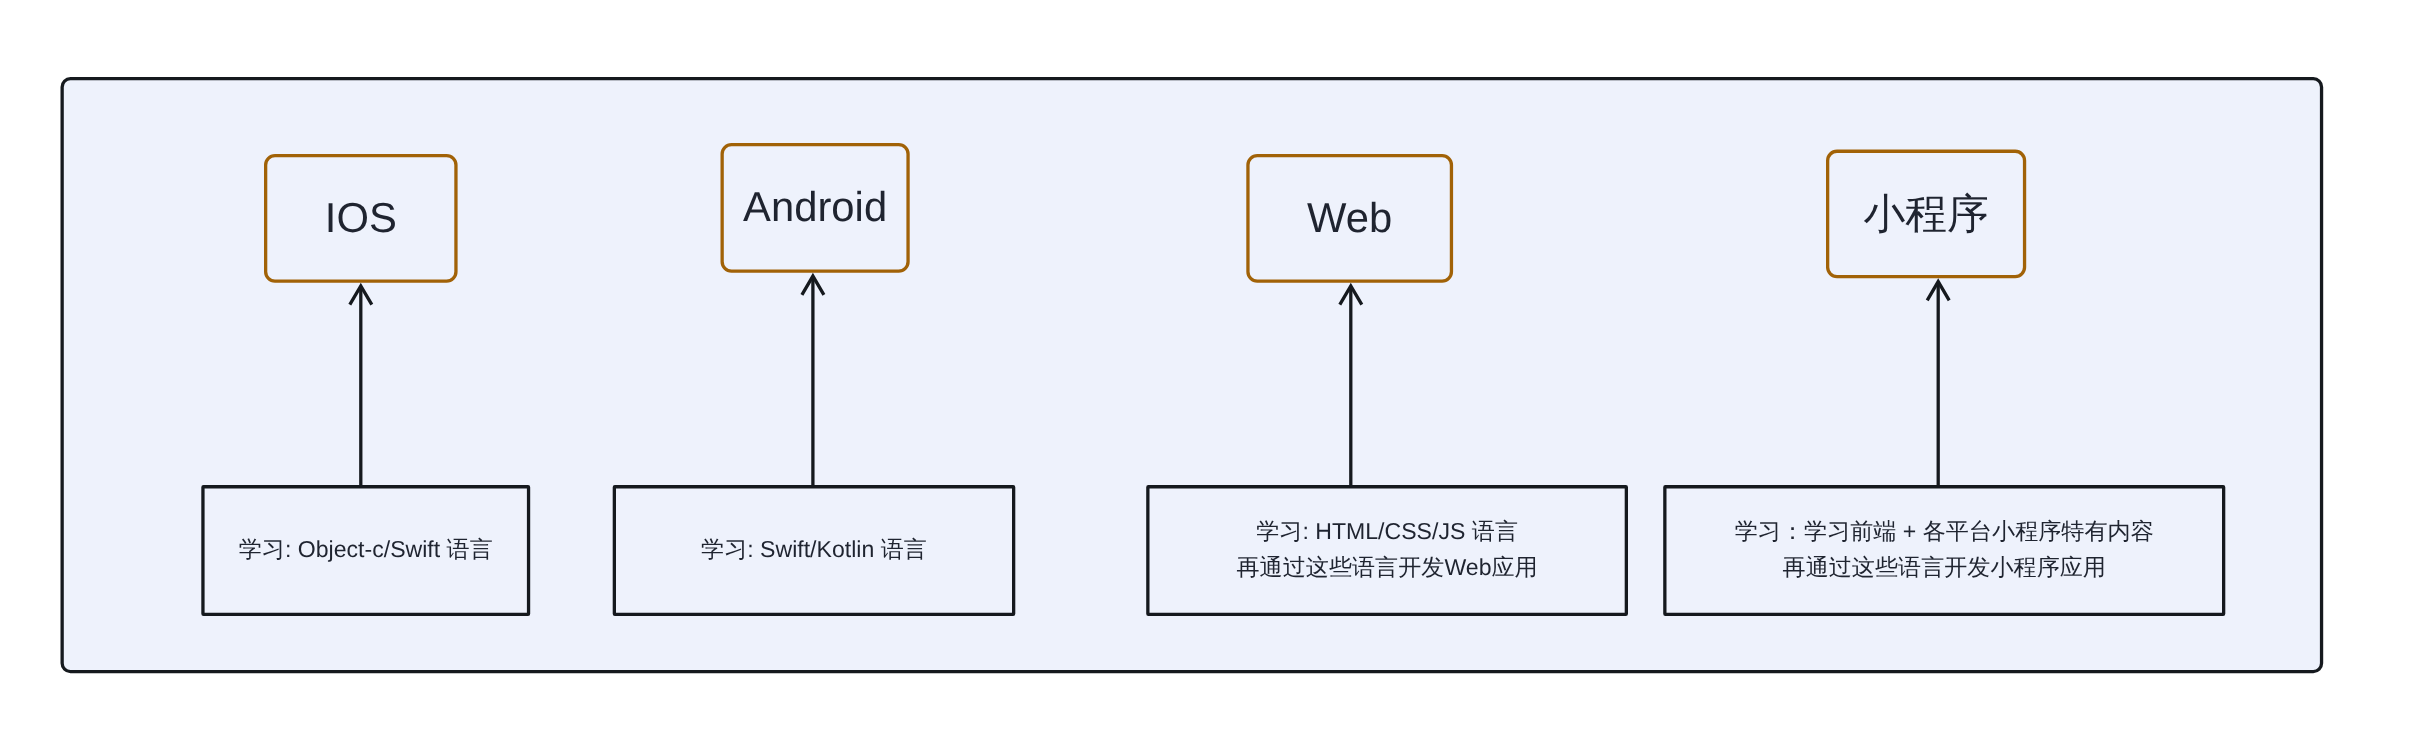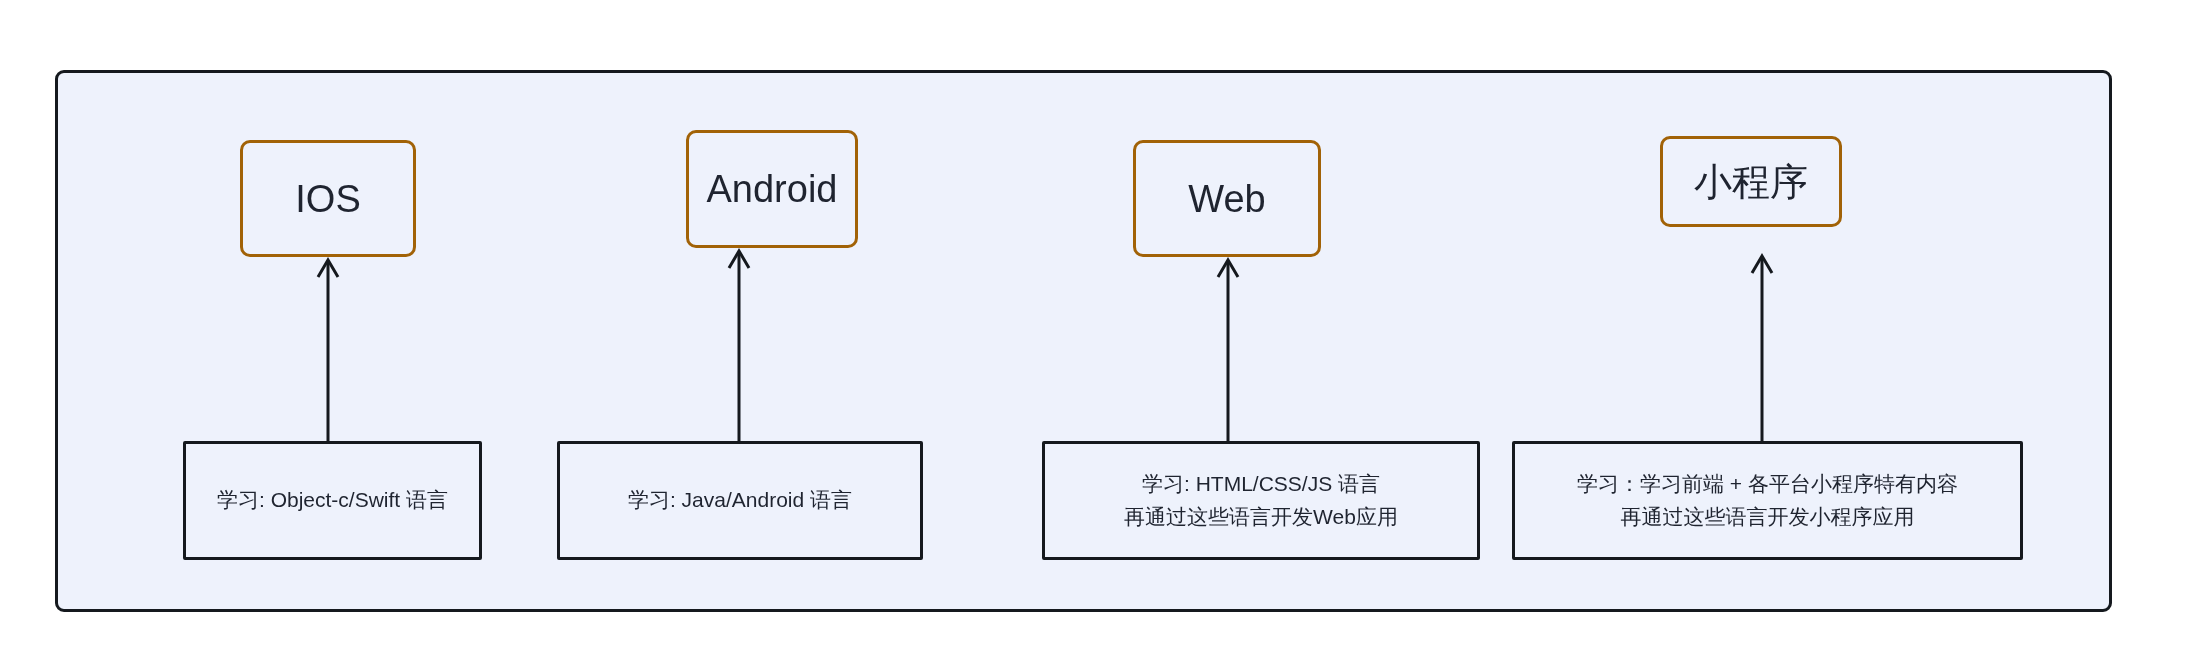--- a/index.html
+++ b/index.html
@@ -47,23 +47,23 @@
     color: #1f2430;
     font-size: 38px;
     line-height: 1;
     white-space: nowrap;
   }
   .platform-box .platform-label {
     display: block;
   }
 
   .pb-ios      { left: 240px;  top: 140px; width: 176px; height: 117px; }
-  .pb-android  { left: 655px;  top: 130px; width: 172px; height: 118px; margin-left: 31px; }
+  .pb-android  { left: 655px;  top: 130px; width: 172px; height: 118px; }
   .pb-web      { left: 1133px; top: 140px; width: 188px; height: 117px; }
-  .pb-mini     { left: 1660px; top: 136px; width: 182px; height: 91px; align-items: center; }
+  .pb-mini     { left: 1660px; top: 136px; width: 182px; height: 117px; align-items: center; }
 
   
   .detail-box {
     position: absolute;
     box-sizing: border-box;
     background: #eef2fc;
     border: 3px solid #15191e;
     border-radius: 2px;
     display: flex;
     flex-direction: column;
@@ -148,21 +148,21 @@
   <svg class="arrow-svg ar-mini" width="24" height="188" viewBox="0 0 24 188">
     <line class="arrow-line" x1="12" y1="188" x2="12" y2="4"></line>
     <polyline class="arrow-head" points="2,20 12,3 22,20"></polyline>
   </svg>
 
   <div class="detail-box db-ios">
     <span class="detail-line">学习: Object-c/Swift 语言</span>
   </div>
 
   <div class="detail-box db-android">
-    <span class="detail-line">学习: Java/Android 语言</span>
+    <span class="detail-line">学习: Swift/Kotlin 语言</span>
   </div>
 
   <div class="detail-box db-web">
     <span class="detail-line">学习: HTML/CSS/JS 语言</span>
     <span class="detail-line">再通过这些语言开发Web应用</span>
   </div>
 
   <div class="detail-box db-mini">
     <span class="detail-line">学习：学习前端 + 各平台小程序特有内容</span>
     <span class="detail-line">再通过这些语言开发小程序应用</span>

